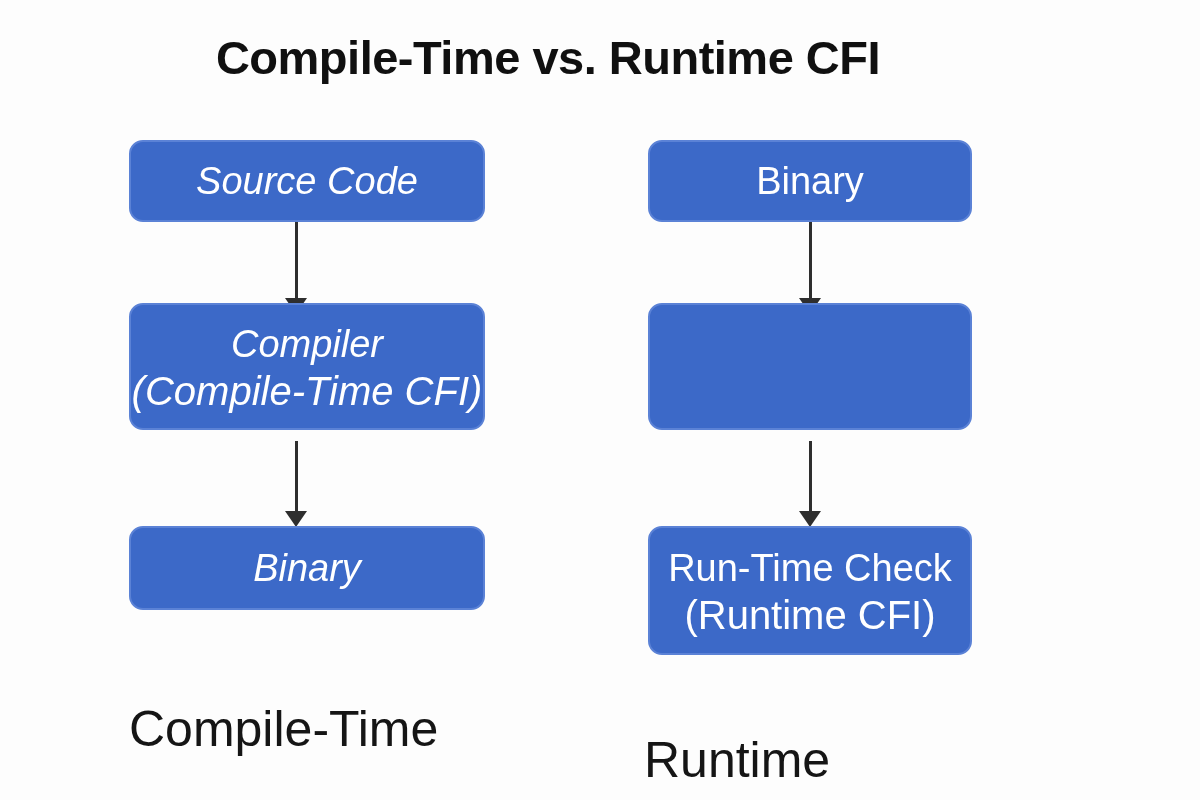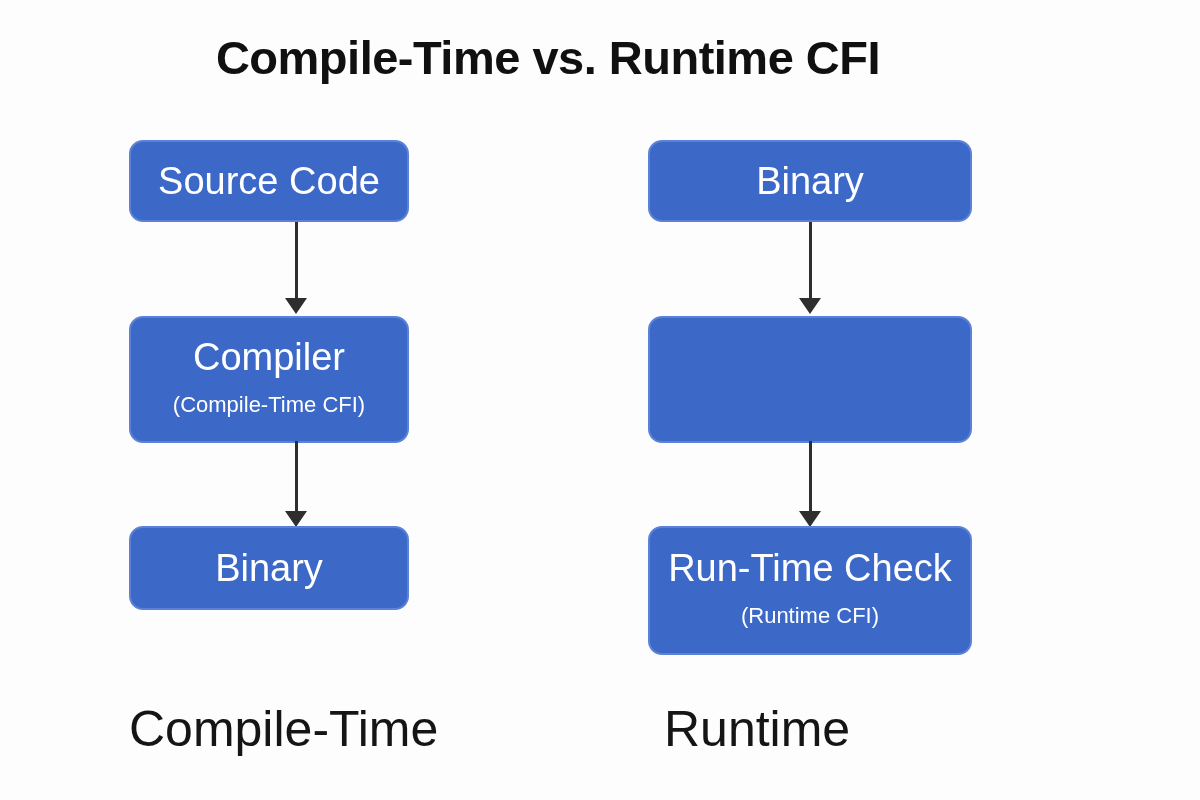--- a/index.html
+++ b/index.html
@@ -32,28 +32,28 @@
     background: var(--box-fill, #3c69c8);
     border: 2px solid var(--box-border, #5b82d6);
     border-radius: 14px;
     color: var(--box-text, #ffffff);
     display: flex;
     flex-direction: column;
     align-items: center;
     justify-content: center;
     text-align: center;
   }
-  .lb { left: 129px; width: 280px; }
+  .lb { left: 129px; width: 356px; font-style: italic; }
   .rb { left: 648px; width: 324px; }
   .r1  { top: 140px; height: 82px; }
-  .r2  { top: 316px; height: 127px; }
+  .r2  { top: 303px; height: 127px; }
   .r3s { top: 526px; height: 84px; }
   .r3t { top: 526px; height: 129px; align-items: center; }
   .line { font-size: 38px; line-height: 49px; white-space: nowrap; }
-  .line.sub { font-size: 22px; line-height: 45px; }
+  .line.sub { font-size: 40px; line-height: 45px; }
   .arrow { position: absolute; width: 24px; }
   .a-l { left: 284px; }
   .a-r { left: 798px; }
   .a1 { top: 222px; height: 92px; }
   .a2 { top: 441px; height: 86px; }
   .arrow .shaft {
     position: absolute;
     left: 50%;
     margin-left: -1.5px;
     width: 3px;
@@ -74,21 +74,21 @@
   }
   .col-label {
     position: absolute;
     top: 700px;
     text-align: left;
     font-size: 50px;
     color: var(--label-text, #151515);
     white-space: nowrap;
   }
   .cl-l { left: 129px; width: 334px; }
-  .cl-r { left: 664px; width: 324px; }
+  .cl-r { left: 644px; width: 324px; margin-top: 31px; }
 </style>
 </head>
 <body>
 
 <div class="canvas">
 
   <div class="title">Compile-Time vs. Runtime CFI</div>
 
   <div class="box lb r1">
     <span class="line">Source Code</span>

